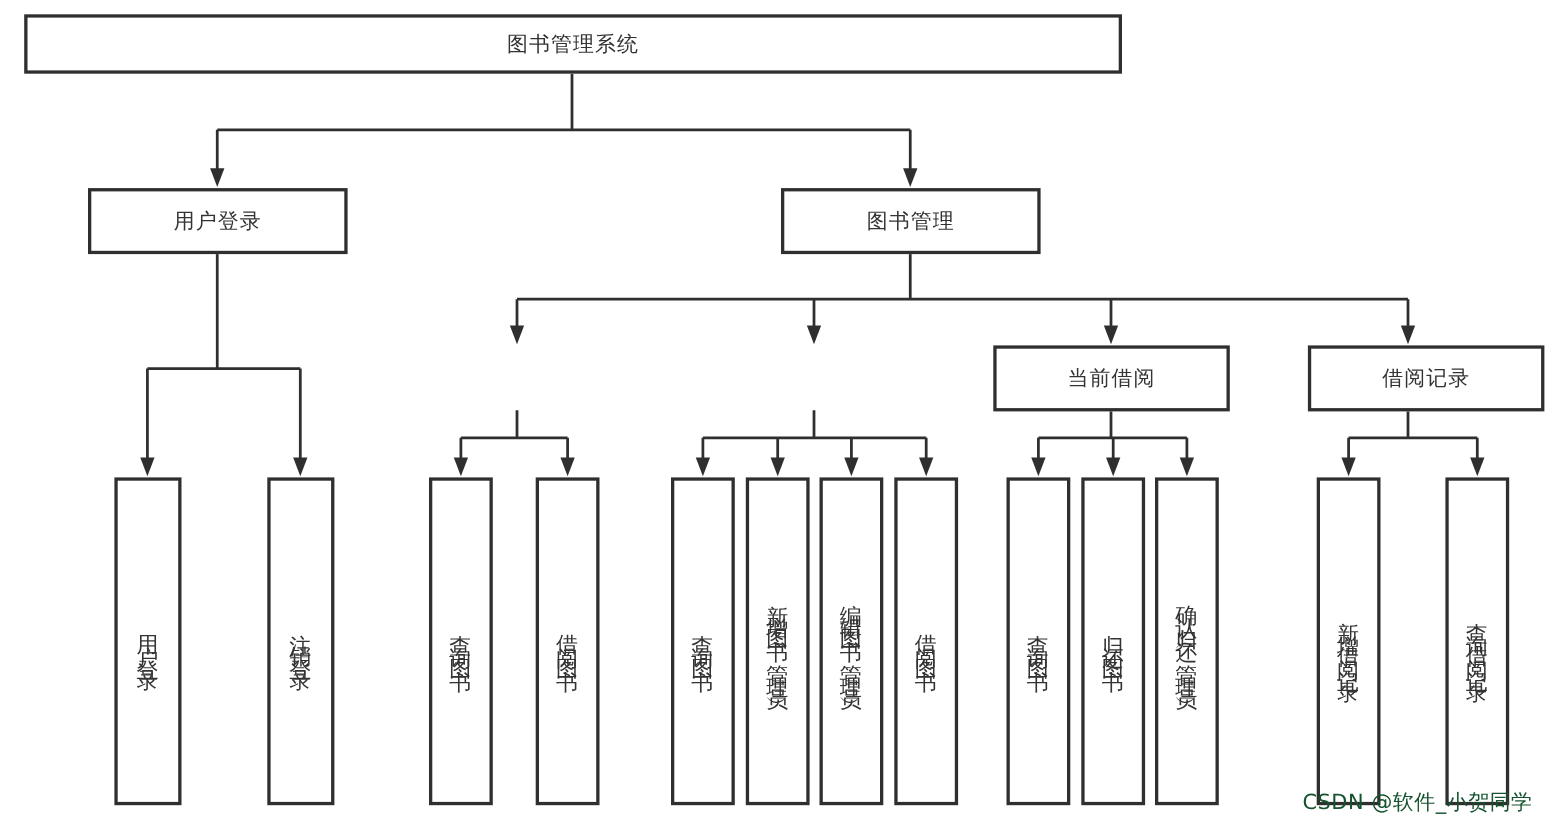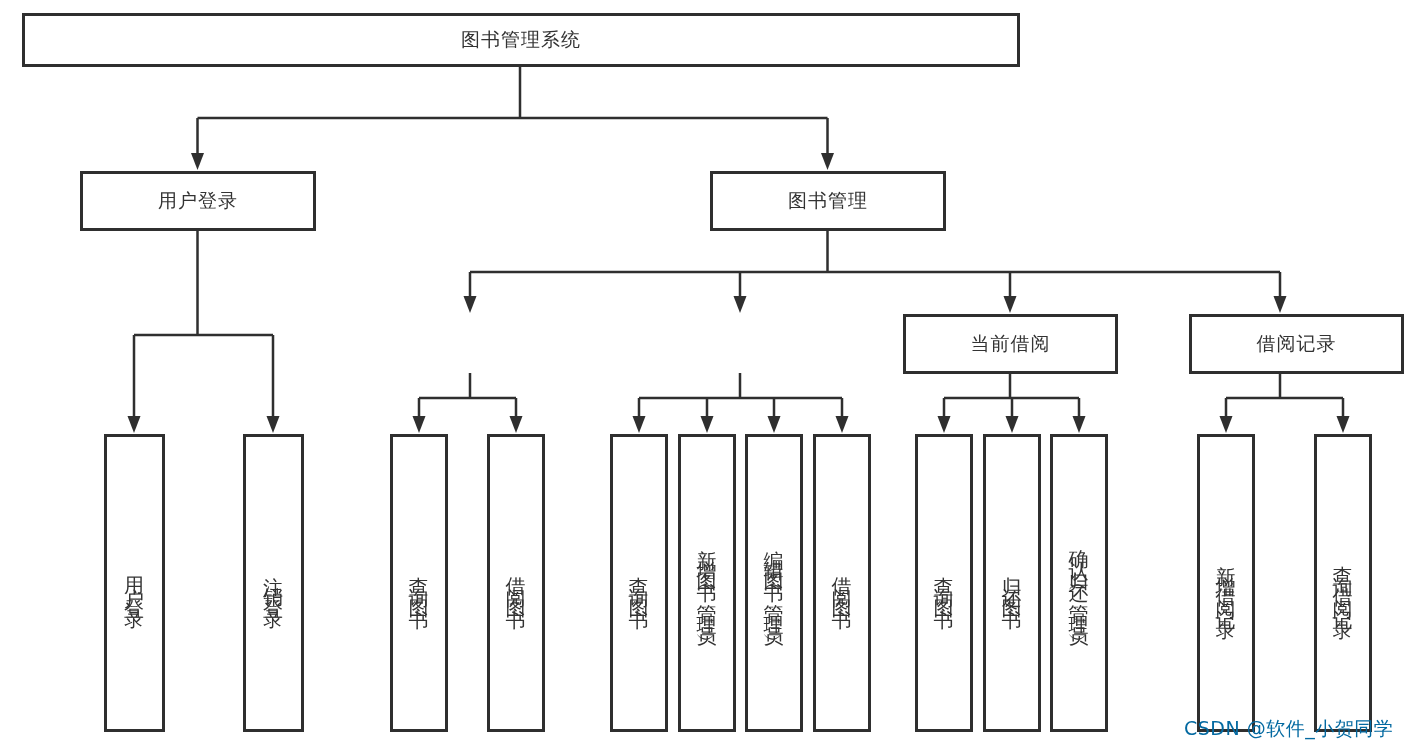--- a/index.html
+++ b/index.html
@@ -57,21 +57,21 @@
   #l-3d{left:813px;width:58px;}
   #l-4a{left:915px;width:58px;}
   #l-4b{left:983px;width:58px;}
   #l-4c{left:1050px;width:58px;}
   #l-5a{left:1197px;width:58px;}
   #l-5b{left:1314px;width:58px;}
   #watermark{
     position:absolute;
     left:1184px;top:716px;
     font-size:19px;
-    color:#0369a1;
+    color:#14532d;
     white-space:nowrap;
     z-index:10;
     letter-spacing:0.5px;
   }
 </style>
 </head>
 <body>
 
 <div id="canvas">
 

